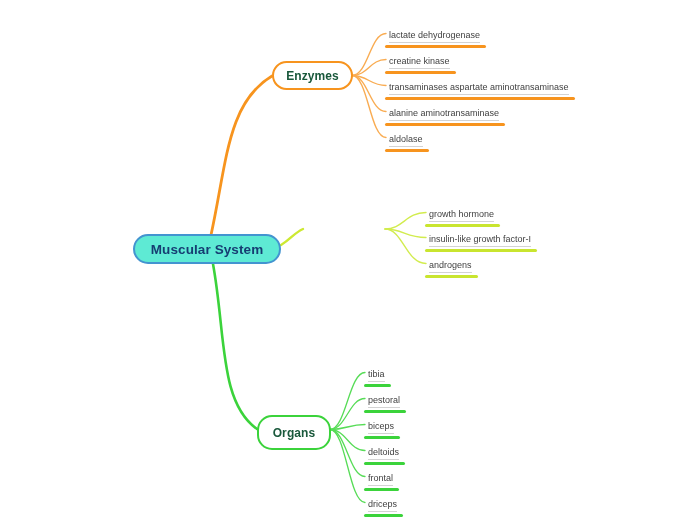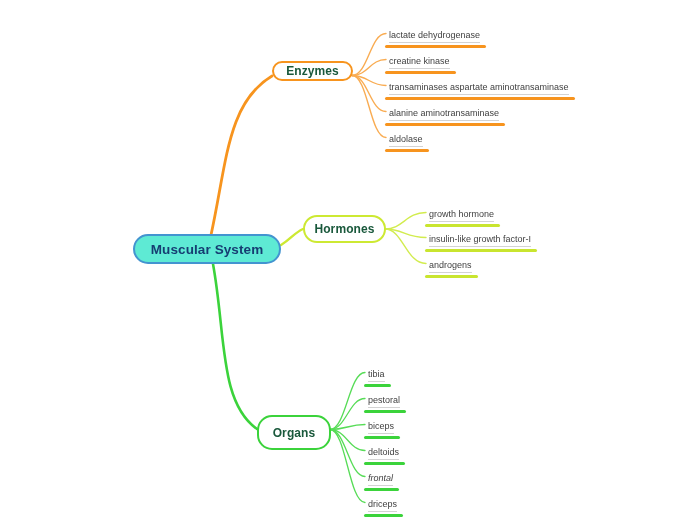--- a/index.html
+++ b/index.html
@@ -61,27 +61,24 @@
     <path d="M 330,429.5 C 346,429.5 349,424.5 365,424.5" stroke="#57DC57" stroke-width="1.3"></path>
     <path d="M 330,429.5 C 346,429.5 349,450.5 365,450.5" stroke="#57DC57" stroke-width="1.3"></path>
     <path d="M 330,429.5 C 346,429.5 349,476.5 365,476.5" stroke="#57DC57" stroke-width="1.3"></path>
     <path d="M 330,429.5 C 346,429.5 349,502.5 365,502.5" stroke="#57DC57" stroke-width="1.3"></path>
   </svg>
 
   <div class="node root" style="left:133px; top:234px; width:148px; height:30px;">
     <span>Muscular System</span>
   </div>
 
-  <div class="node enzymes" style="left:272px; top:61px; width:81px; height:20px;">
+  <div class="node enzymes" style="left:272px; top:61px; width:81px; height:29px;">
     <span>Enzymes</span>
   </div>
 
-  <div class="node hormones" style="left:303px; top:215px; width:83px; height:28px;">
-    <span>Hormones</span>
-  </div>
 
   <div class="node organs" style="left:257px; top:415px; width:74px; height:35px;">
     <span>Organs</span>
   </div>
 
   <div class="leaf" style="left:385px; top:17px;">
     <span class="txt">lactate dehydrogenase</span>
     <div class="bar c-orange"></div>
   </div>
   <div class="leaf" style="left:385px; top:43px;">
@@ -123,21 +120,21 @@
     <div class="bar c-green"></div>
   </div>
   <div class="leaf" style="left:364px; top:408px;">
     <span class="txt">biceps</span>
     <div class="bar c-green"></div>
   </div>
   <div class="leaf" style="left:364px; top:434px;">
     <span class="txt">deltoids</span>
     <div class="bar c-green"></div>
   </div>
-  <div class="leaf" style="left:364px; top:460px;font-style:italic;">
+  <div class="leaf" style="left:364px; top:460px;">
     <span class="txt">frontal</span>
     <div class="bar c-green"></div>
   </div>
   <div class="leaf" style="left:364px; top:486px;">
     <span class="txt">driceps</span>
     <div class="bar c-green"></div>
   </div>
 
 </div>
 

